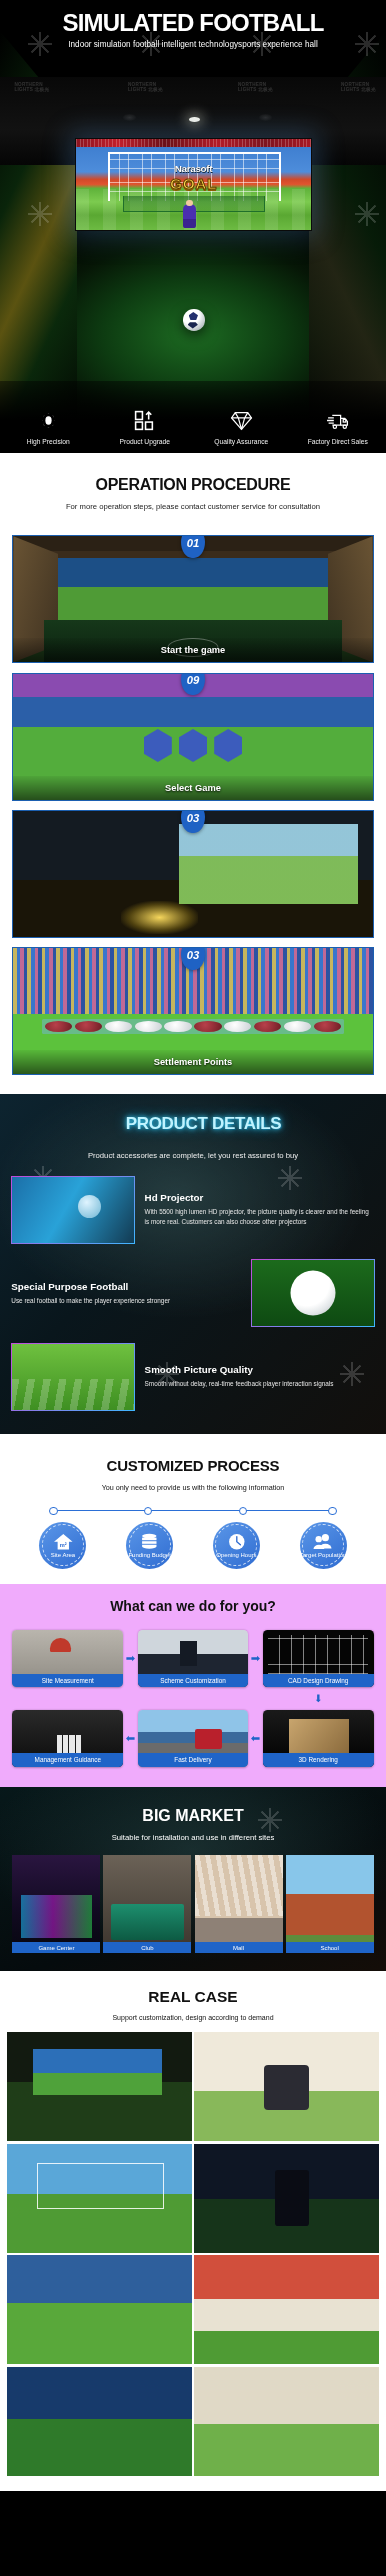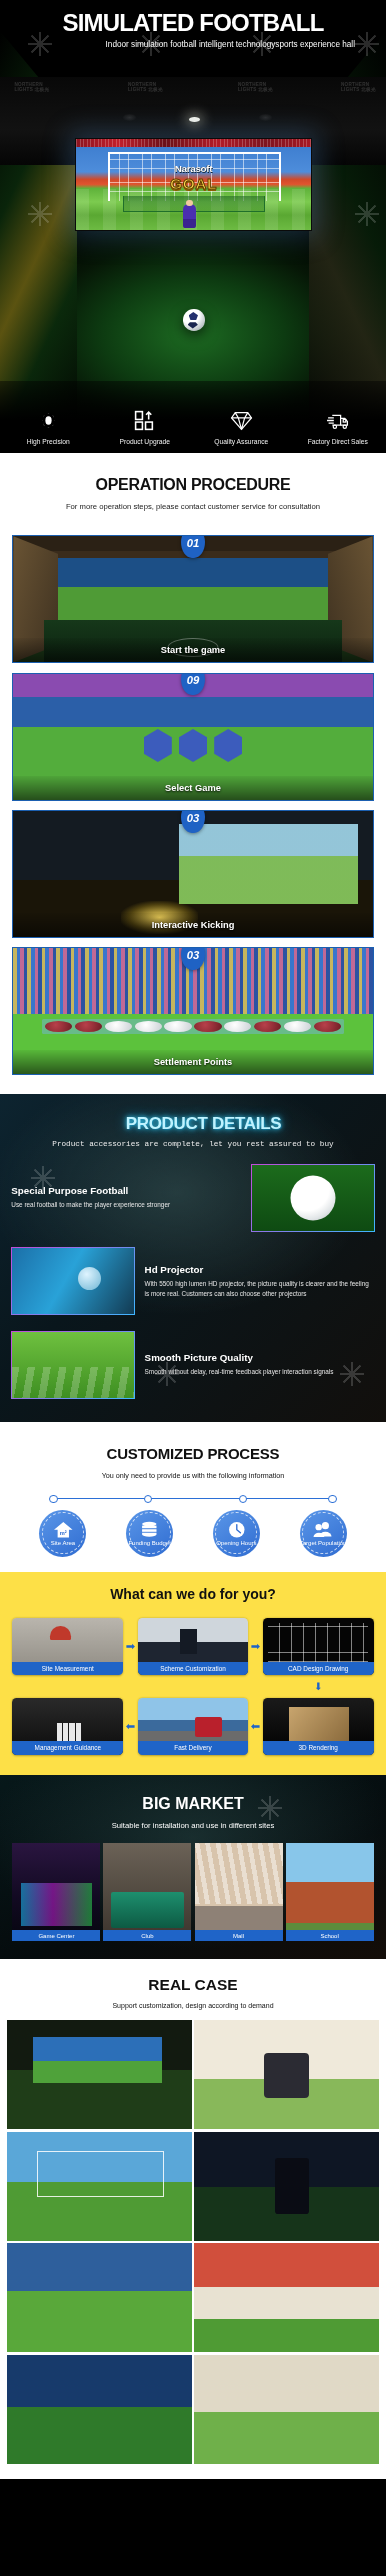--- a/index.html
+++ b/index.html
@@ -50,21 +50,21 @@
   }
   .hero-ceiling { position:absolute; top:77px; left:0; right:0; height:88px;
       background:linear-gradient(to bottom,#080808,#121212 60%,#050505); }
   .hero-spot { position:absolute; width:13.4px; height:7.2px; border-radius:50%;
       background:radial-gradient(#2a2a2a,#0a0a0a); }
   .hero-lamp { position:absolute; width:11.3px; height:5.2px; border-radius:50%;
       background:#f2f2ea; box-shadow:0 0 11.3px 4.1px rgba(255,255,230,.35); }
   .hero-title { position:absolute; top:9.3px; left:0; right:0;
       font-size:24px; font-weight:bold; letter-spacing:-0.8px; text-align:center; z-index:6; }
   .hero-sub { position:absolute; top:39px; left:0; right:0; z-index:6;
-      font-size:8.2px; line-height:1.35; text-align:right; padding:0 31px; font-weight:300;}
+      font-size:8.2px; line-height:1.35; text-align:center; padding:0 31px; font-weight:300;}
 
   .hero-screen { position:absolute; left:75px; top:138px; width:237px; height:93px;
       border:1.5px solid #0a0a0a; overflow:hidden; z-index:4;
       box-shadow:0 0 25px 7.2px rgba(80,140,200,.30); }
   .ticker { height:8.2px; width:100%;
       background:linear-gradient(to right,#8c1420,#c21f2c 18%,#6a1018 38%,#b41b28 60%,#7d1420 80%,#a81824);
       position:relative; }
   .ticker::after{ content:""; position:absolute; inset:0;
       background:repeating-linear-gradient(90deg, rgba(255,255,255,.22) 0 1px, transparent 1px 3.6px); }
   .pitch { position:absolute; top:8.2px; left:0; right:0; bottom:0;
@@ -158,21 +158,21 @@
 
   
   .pd { position:relative; background:#0a1218; padding:20.6px 0 23px; overflow:hidden; }
   .pd-bg{position:absolute;inset:0;
       background:
         radial-gradient(ellipse 268px 175px at 46% 30%, rgba(60,90,90,.55), transparent 70%),
         linear-gradient(135deg,#0d2430 0%,#09161c 40%,#120f0c 100%);}
   .pd-h { position:relative; z-index:3; text-align:center; font-size:17px; font-weight:bold;
       color:#bff3ff; letter-spacing:-0.3px;
       text-shadow:0 0 5.2px #3fd8ff, 0 0 11.3px #0d8fc4, 1px 1px 0 #063a52;margin-left:21px; }
-  .pd-s { position:relative; z-index:3; text-align:center; font-size:7.7px; margin-top:6px; color:#eee;font-family:Liberation Mono, monospace; }
+  .pd-s { position:relative; z-index:3; text-align:center; font-size:7.7px; margin-top:17px; color:#eee; }
   .pd-row { position:relative; z-index:3; display:flex; align-items:center; gap:9.3px;
       padding:0 11.3px; margin-top:15.5px; }
   .pd-row.rev { flex-direction:row-reverse; }
   .pd-txt { flex:1; }
   .pd-t { font-size:9.8px; font-weight:bold; margin-bottom:4.1px; }
   .pd-d { font-size:6.4px; line-height:1.55; color:#e6e6e6; }
   .pd-img { width:124px; height:68px; border:1px solid; overflow:hidden; position:relative;
       border-image:linear-gradient(135deg,#c24bd8,#3fb6ff) 1; }
   .img-ball{position:absolute;inset:0;background:linear-gradient(to bottom,#1c6b1c,#0e4a12);}
   .img-ball::after{content:"";position:absolute;left:50%;top:50%;transform:translate(-50%,-50%);
@@ -200,21 +200,21 @@
   .cp-ic { width:47px; height:47px; border-radius:50%;
       background:linear-gradient(145deg,#5b97e8,#2f6cd1);
       display:flex; flex-direction:column; align-items:center; justify-content:center;
       color:#fff; position:relative; }
   .cp-ic::before{content:"";position:absolute;inset:2.6px;border-radius:50%;
       border:0.5px dashed rgba(255,255,255,.75);}
   .cp-ic .g { height:19.6px; display:flex; align-items:flex-end; justify-content:center; }
   .cp-ic .lb { font-size:6px; line-height:1.15; text-align:center; margin-top:1.5px; }
 
   
-  .wcd { background:#fde047; color:#111; padding:13.4px 12.4px 20.6px; }
+  .wcd { background:#f0abfc; color:#111; padding:13.4px 12.4px 20.6px; }
   .wcd-h { text-align:center; font-size:14px; font-weight:bold; }
   .wcd-grid { display:grid; grid-template-columns:1fr 14.4px 1fr 14.4px 1fr; gap:5.2px 0;
       align-items:center; margin-top:16.5px; }
   .wcd-card { position:relative; height:57px; border-radius:4.6px; overflow:hidden;
       box-shadow:0 0.5px 2.1px rgba(0,0,0,.3); }
   .wcd-lb { position:absolute; left:0; right:0; bottom:0; height:13.4px;
       background:#1f64c8; color:#fff; font-size:6.4px;
       display:flex; align-items:center; justify-content:center; }
   .arw { display:flex; align-items:center; justify-content:center; color:#1f64c8; font-size:11.3px; }
   .arw.down { grid-column:5; justify-self:center; font-size:10.3px; }
@@ -410,21 +410,20 @@
         </div>
         <div class="op-cap">Select Game</div>
       </div>
 
       <div class="op-card">
         <span class="op-badge">03</span>
         <div class="kicknight">
           <div class="proj"></div>
             <div class="glow"></div>
         </div>
-        <div class="op-cap">Interactive Kicking</div>
       </div>
 
       <div class="op-card">
         <span class="op-badge">03</span>
         <div class="crowdscene">
           <div class="ballrow">
             <span class="bx"></span>
               <span class="bx"></span>
               <span class="bw"></span>
               <span class="bw"></span>
@@ -445,37 +444,37 @@
     <div class="pd-bg"></div>
     <div class="wm"></div>
     <div class="wm-star" style="left:31px;top:72px;"></div>
     <div class="wm-star" style="left:278px;top:72px;"></div>
     <div class="wm-star" style="left:155px;top:268px;"></div>
     <div class="wm-star" style="left:340px;top:268px;"></div>
 
     <h2 class="pd-h">PRODUCT DETAILS</h2>
     <p class="pd-s">Product accessories are complete, let you rest assured to buy</p>
 
+    <div class="pd-row rev">
+      <div class="pd-txt">
+        <div class="pd-t">Hd Projector</div>
+        <div class="pd-d">With 5500 high lumen HD projector, the picture quality is clearer and the feeling is more real. Customers can also choose other projectors</div>
+      </div>
+      <div class="pd-img">
+          <span class="img-proj"></span>
+        </div>
+    </div>
+
     <div class="pd-row">
       <div class="pd-txt">
         <div class="pd-t">Special Purpose Football</div>
         <div class="pd-d">Use real football to make the player experience stronger</div>
       </div>
       <div class="pd-img">
           <span class="img-ball"></span>
-        </div>
-    </div>
-
-    <div class="pd-row rev">
-      <div class="pd-txt">
-        <div class="pd-t">Hd Projector</div>
-        <div class="pd-d">With 5500 high lumen HD projector, the picture quality is clearer and the feeling is more real. Customers can also choose other projectors</div>
-      </div>
-      <div class="pd-img">
-          <span class="img-proj"></span>
         </div>
     </div>
 
 
     <div class="pd-row rev">
       <div class="pd-txt">
         <div class="pd-t">Smooth Picture Quality</div>
         <div class="pd-d">Smooth without delay, real-time feedback player interaction signals</div>
       </div>
       <div class="pd-img">

